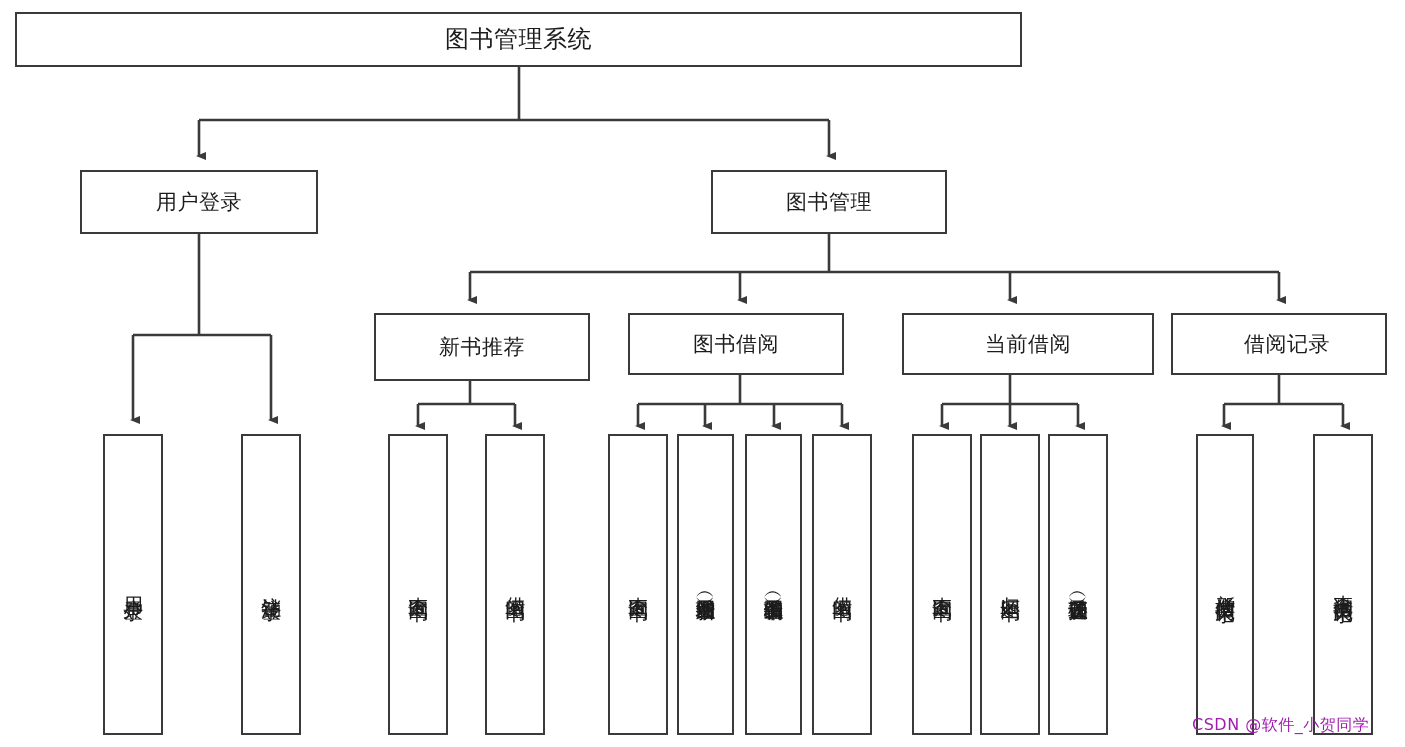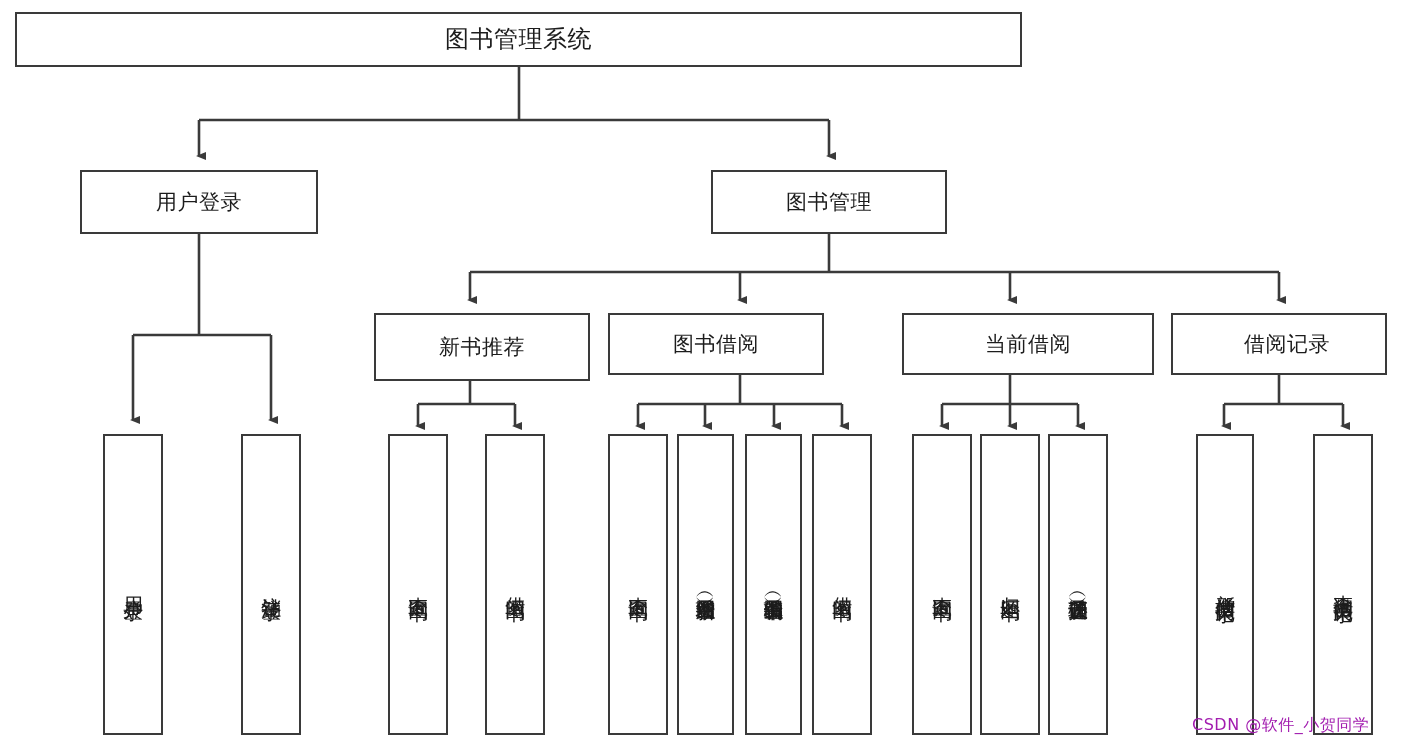--- a/index.html
+++ b/index.html
@@ -119,21 +119,21 @@
       <path d="M1343,404 L1343,426" marker-end="url(#arrow)"></path>
     </g>
   </svg>
 
   <div class="node horiz root" style="left:15px; top:12px; width:1007px; height:55px;">图书管理系统</div>
 
   <div class="node horiz" style="left:80px; top:170px; width:238px; height:64px;">用户登录</div>
   <div class="node horiz" style="left:711px; top:170px; width:236px; height:64px;">图书管理</div>
 
   <div class="node horiz" style="left:362px; top:313px; width:216px; height:68px;margin-left:12px;">新书推荐</div>
-  <div class="node horiz" style="left:608px; top:313px; width:216px; height:62px;">图书借阅</div>
+  <div class="node horiz" style="left:628px; top:313px; width:216px; height:62px;">图书借阅</div>
   <div class="node horiz" style="left:902px; top:313px; width:252px; height:62px;">当前借阅</div>
   <div class="node horiz" style="left:1171px; top:313px; width:216px; height:62px;padding-left:16px;">借阅记录</div>
 
   <div class="node vert" style="left:103px; top:434px; width:60px; height:301px;">用户登录</div>
   <div class="node vert" style="left:241px; top:434px; width:60px; height:301px;">注销登录</div>
 
   <div class="node vert" style="left:388px; top:434px; width:60px; height:301px;">查询图书</div>
   <div class="node vert" style="left:485px; top:434px; width:60px; height:301px;">借阅图书</div>
 
   <div class="node vert" style="left:608px; top:434px; width:60px; height:301px;">查询图书</div>

